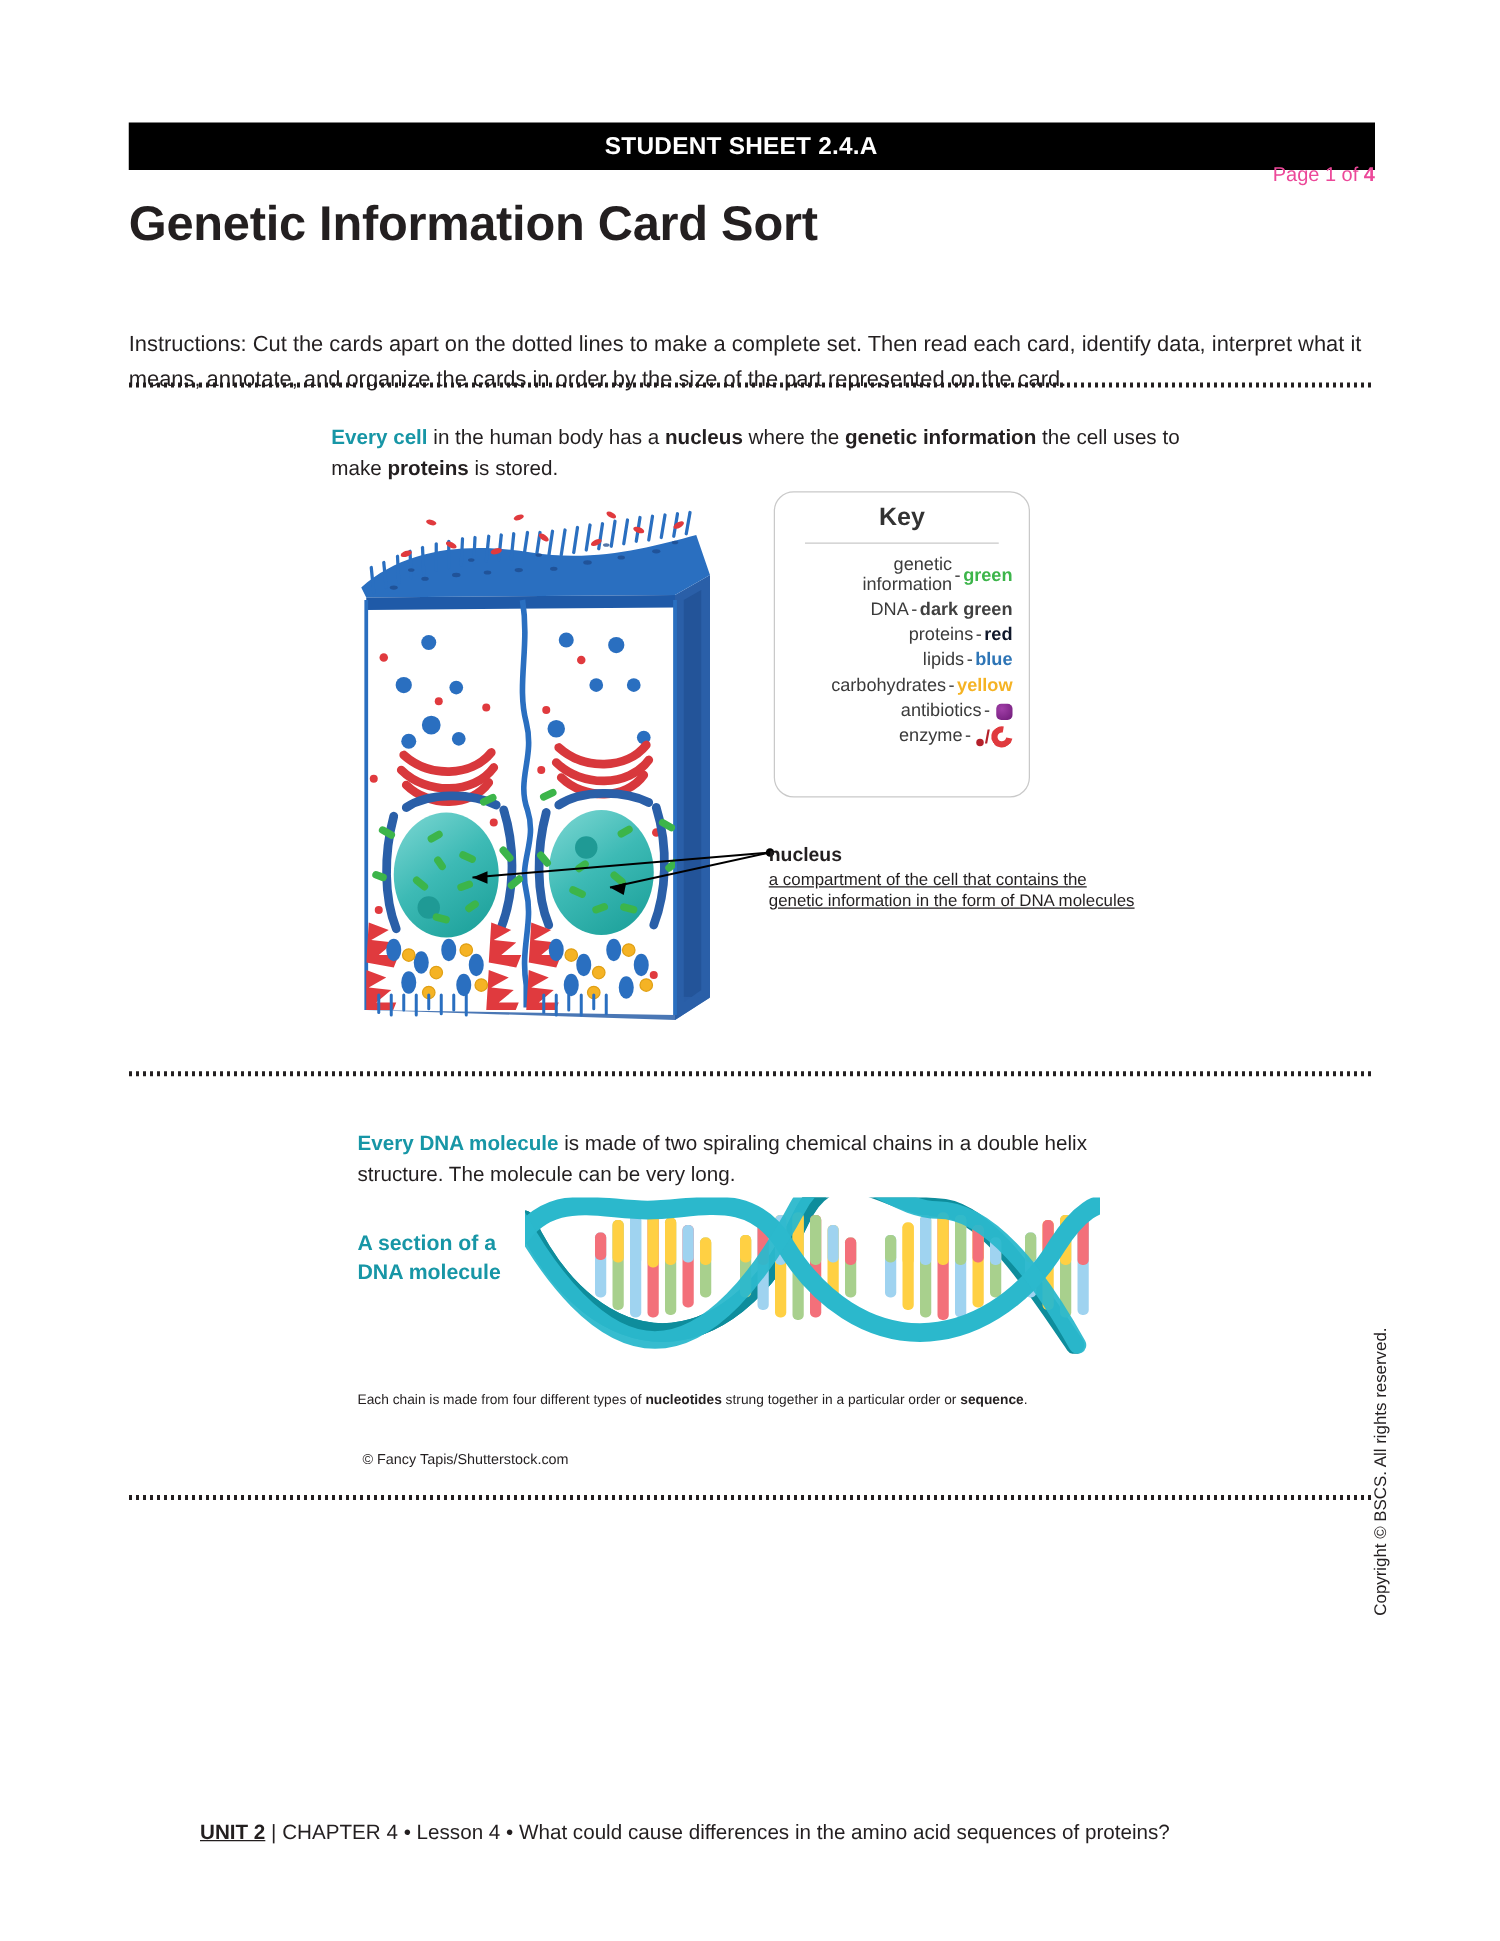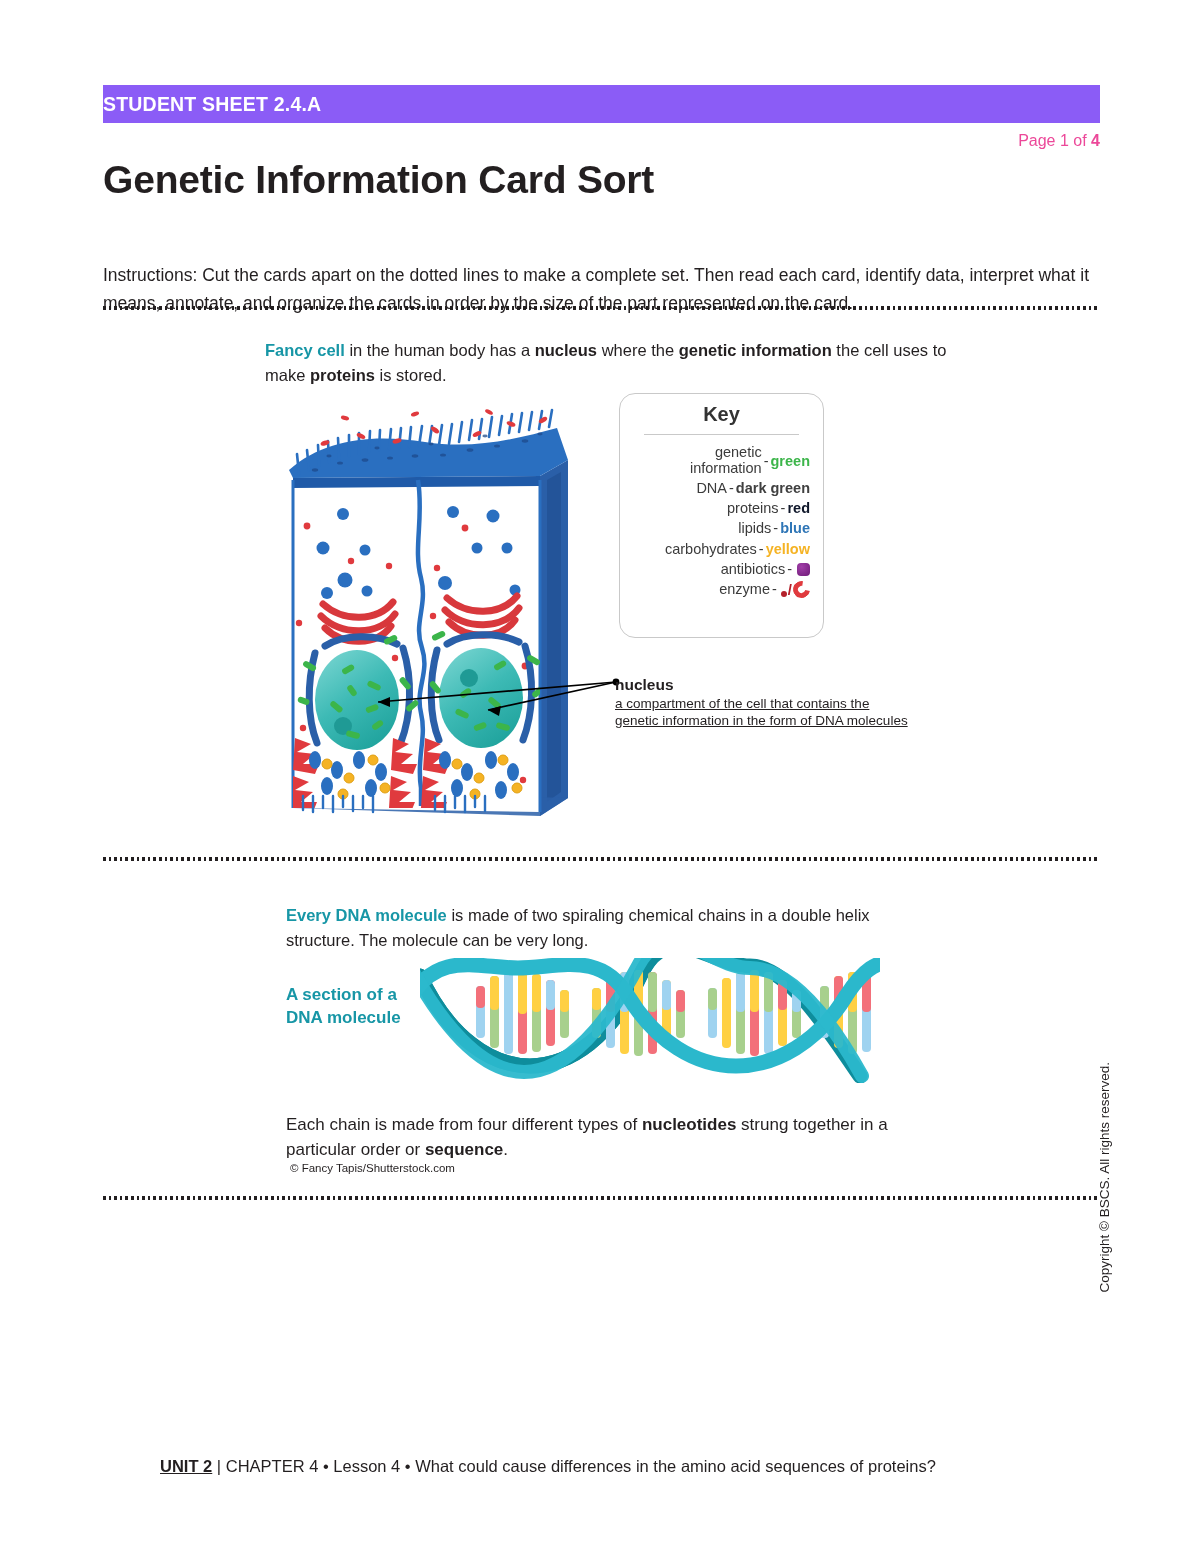--- a/index.html
+++ b/index.html
@@ -18,27 +18,27 @@
     height: 1553px;
     margin: 0 auto;
     background: #ffffff;
     overflow: hidden;
   }
 
   
   .header-bar {
     position: absolute;
     left: 103px;
-    top: 85px;
+    top: 98px;
     width: 997px;
     height: 38px;
-    background: #8b5cf6;
+    background: #000000;
     display: flex;
     align-items: center;
-    justify-content: flex-start;
+    justify-content: center;
     box-sizing: border-box;
     padding-right: 17px;
   }
   .sheet-label {
     color: #ffffff;
     font-size: 19.5px;
     font-weight: bold;
     letter-spacing: 0.2px;
   }
   .page-number {
@@ -242,21 +242,21 @@
     left: 420px;
     top: 958px;
     width: 460px;
     height: 125px;
   }
   .card2-text2 {
     position: absolute;
     left: 286px;
     top: 1112px;
     width: 620px;
-    font-size: 17px;
+    font-size: 11px;
     line-height: 1.48;
     color: #231f20;
   }
   .credit {
     position: absolute;
     left: 290px;
     top: 1162px;
     font-size: 11.5px;
     color: #231f20;
   }
@@ -298,21 +298,21 @@
     <span>Page 1 of </span><b>4</b>
   </div>
 
   <div class="page-title">Genetic Information Card Sort</div>
 
   <div class="instructions">Instructions: Cut the cards apart on the dotted lines to make a complete set. Then read each card, identify data, interpret what it means, annotate, and organize the cards in order by the size of the part represented on the card.</div>
 
   <div class="dotted d1"></div>
 
   <div class="card1-text">
-    <span class="teal-bold">Fancy cell</span><span> in the human body has a </span><span class="blk-bold">nucleus</span><span> where the </span><span class="blk-bold">genetic information</span><span> the cell uses to make </span><span class="blk-bold">proteins</span><span> is stored.</span>
+    <span class="teal-bold">Every cell</span><span> in the human body has a </span><span class="blk-bold">nucleus</span><span> where the </span><span class="blk-bold">genetic information</span><span> the cell uses to make </span><span class="blk-bold">proteins</span><span> is stored.</span>
   </div>
 
   <svg class="cell-illus" viewBox="0 0 292 422">
     <defs>
       <linearGradient id="nucGrad" x1="0" y1="0" x2="0.6" y2="1">
         <stop offset="0%" stop-color="#7fd8d4"></stop>
         <stop offset="55%" stop-color="#3dbab5"></stop>
         <stop offset="100%" stop-color="#22a59f"></stop>
       </linearGradient>
       <clipPath id="cellClip">

